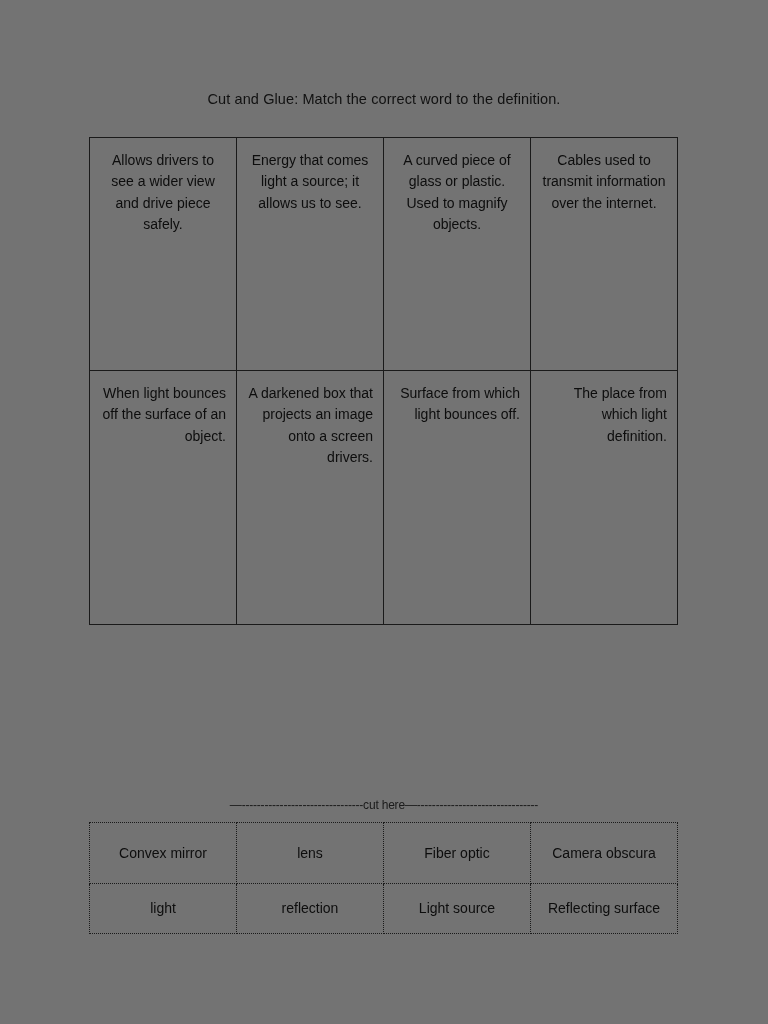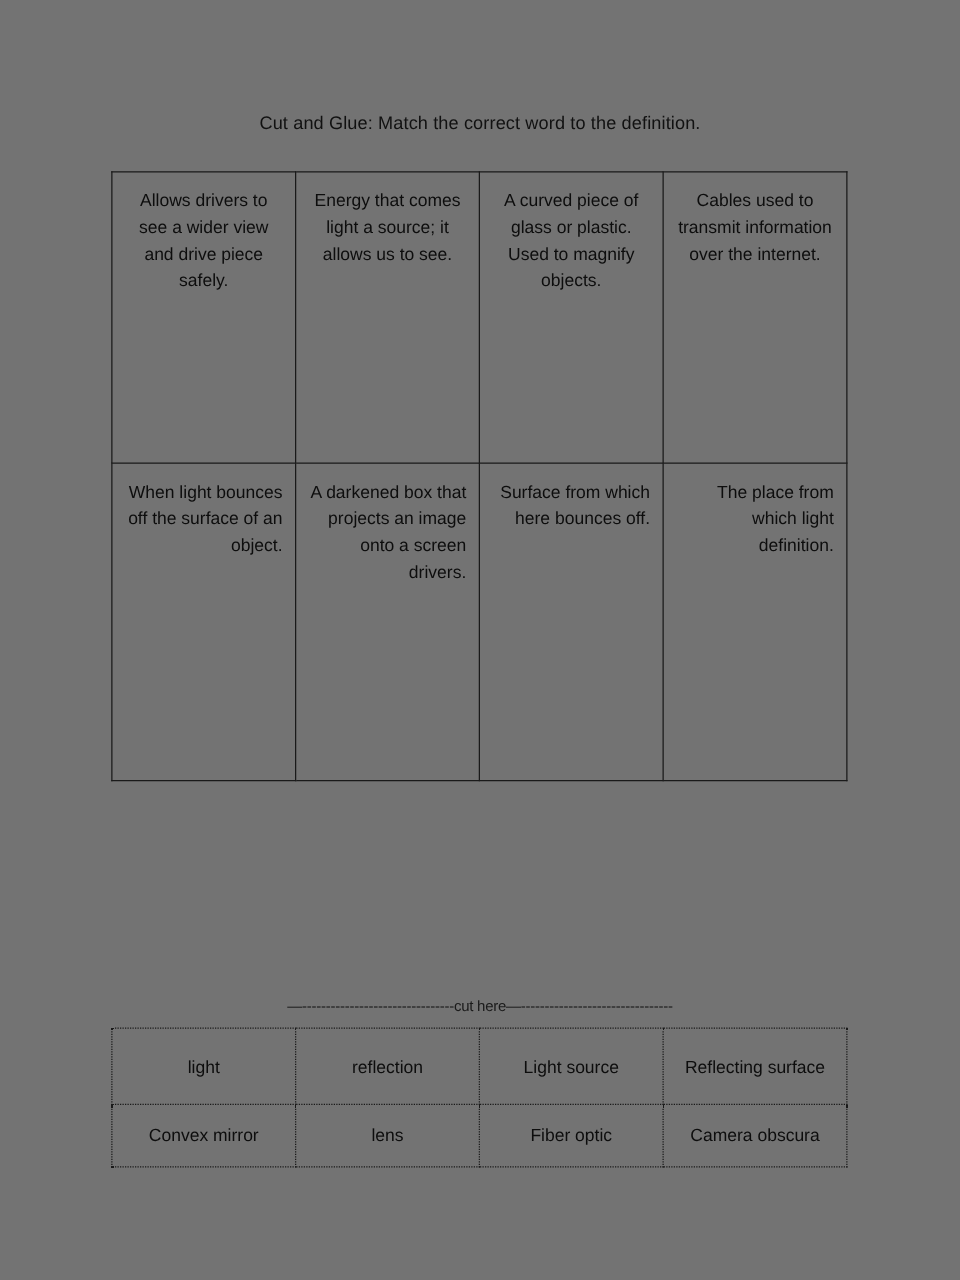--- a/index.html
+++ b/index.html
@@ -124,57 +124,57 @@
         </td>
       </tr>
       <tr>
         <td>
           <span class="def-text">When light bounces off the surface of an object.</span>
         </td>
         <td>
           <span class="def-text">A darkened box that projects an image onto a screen drivers.</span>
         </td>
         <td>
-          <span class="def-text">Surface from which here bounces off.</span>
+          <span class="def-text">Surface from which light bounces off.</span>
         </td>
         <td>
           <span class="def-text">The place from which light definition.</span>
         </td>
       </tr>
     </tbody>
   </table>
 
   <div class="cut-line">—--------------------------------cut here—--------------------------------</div>
 
   <table class="wordbank-table">
     <tbody>
       <tr>
         <td>
+          <span>Convex mirror</span>
+        </td>
+        <td>
+          <span>lens</span>
+        </td>
+        <td>
+          <span>Fiber optic</span>
+        </td>
+        <td>
+          <span>Camera obscura</span>
+        </td>
+      </tr>
+      <tr>
+        <td>
           <span>light</span>
         </td>
         <td>
           <span>reflection</span>
         </td>
         <td>
           <span>Light source</span>
         </td>
         <td>
           <span>Reflecting surface</span>
         </td>
       </tr>
-      <tr>
-        <td>
-          <span>Convex mirror</span>
-        </td>
-        <td>
-          <span>lens</span>
-        </td>
-        <td>
-          <span>Fiber optic</span>
-        </td>
-        <td>
-          <span>Camera obscura</span>
-        </td>
-      </tr>
     </tbody>
   </table>
 
 </div>
 
 </body></html>

